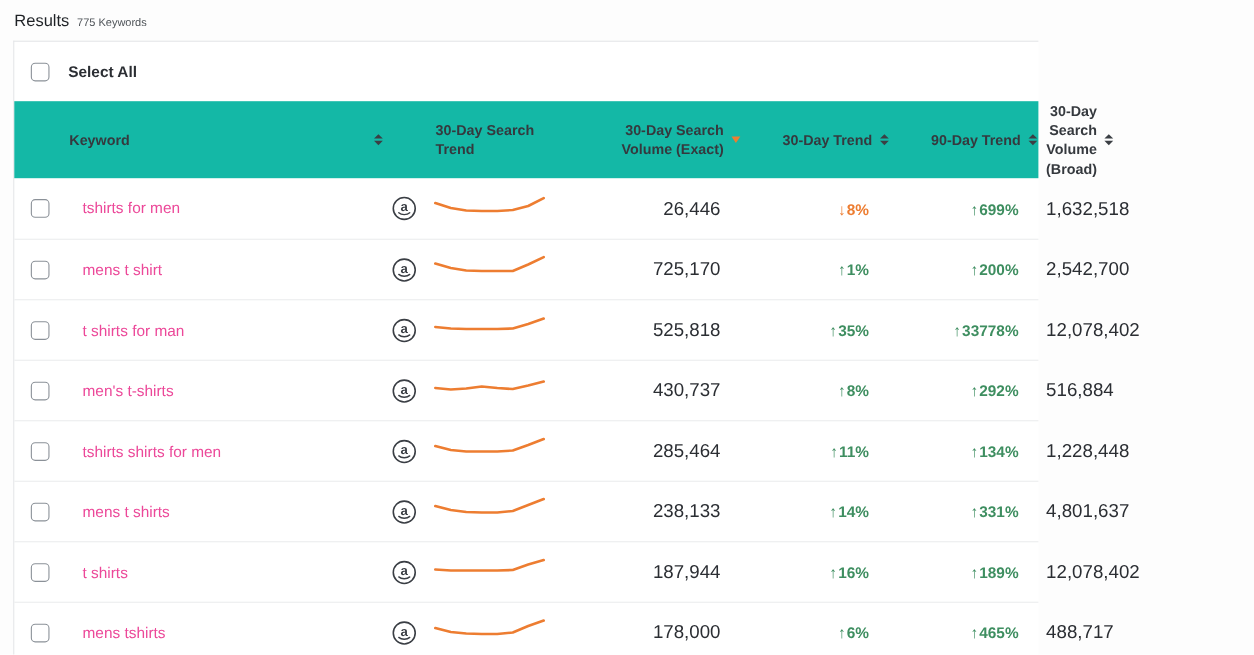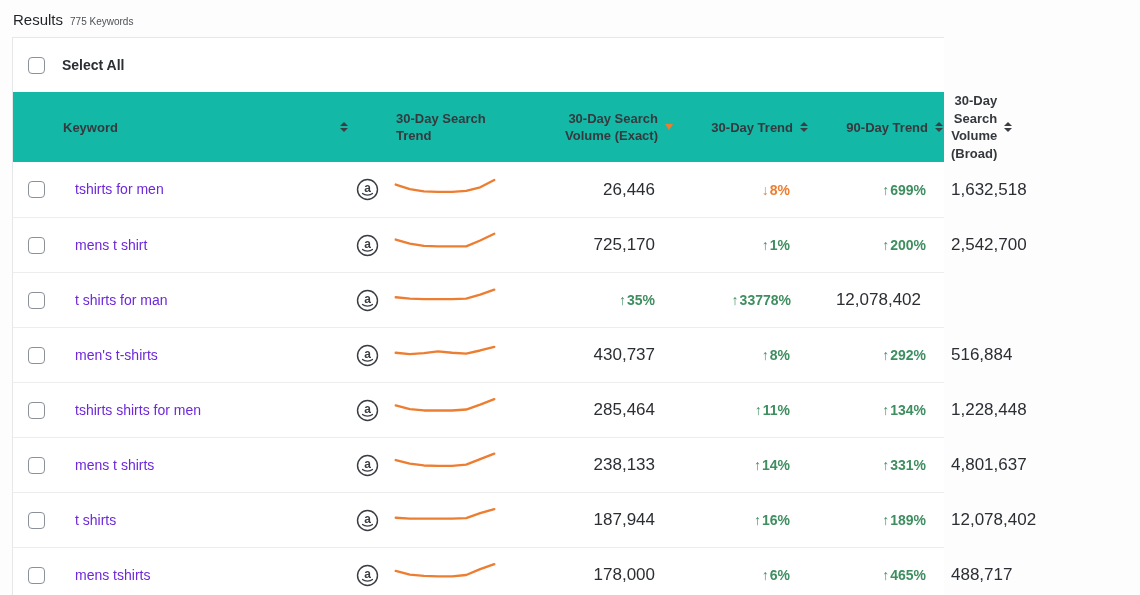--- a/index.html
+++ b/index.html
@@ -53,21 +53,21 @@
   .sort-icon i { display: block; width: 0; height: 0; border-left: 4px solid transparent; border-right: 4px solid transparent; }
   .sort-icon .tri-up { border-bottom: 4.5px solid #3b3f44; }
   .sort-icon .tri-down { border-top: 4.5px solid #3b3f44; }
   .sort-desc-active { display: inline-block; width: 0; height: 0; cursor: pointer;
     border-left: 4.5px solid transparent; border-right: 4.5px solid transparent;
     border-top: 6px solid var(--down); }
 
   .rows .grid-row { border-top: 1px solid #ebedee; }
   .rows .grid-row:first-child { border-top: none; }
 
-  .kw { font-size: 14px; color: #6d28d9; max-width: 132px; line-height: 1.5; }
+  .kw { font-size: 14px; color: #ec4899; max-width: 132px; line-height: 1.5; }
 
   .c-trend { justify-content: flex-end; gap: 14px; padding-right: 9px; }
   .amz-badge { width: 23px; height: 23px; display: inline-flex; cursor: pointer; flex: 0 0 auto; }
   .spark { display: block; }
 
   .num { font-size: 17px; color: #2b2e33; }
   .pad-exact { padding-right: 26px; }
   .pad-t30 { padding-right: 26px; }
   .pad-t90 { padding-right: 25px; }
   .pad-broad { padding-right: 30px; }
@@ -222,20 +222,23 @@
         <svg viewBox="0 0 24 24" width="23" height="23">
           <circle cx="12" cy="12" r="10.4" fill="none" stroke="#3a3e44" stroke-width="1.5"></circle>
           <text x="12" y="14.8" text-anchor="middle" font-family="Liberation Sans, sans-serif" font-size="12.5" font-weight="700" fill="#3a3e44">a</text>
           <path d="M6.8 16.1 C 9.3 18.4, 14.7 18.4, 17.2 16.1" fill="none" stroke="#3a3e44" stroke-width="1.3" stroke-linecap="round"></path>
         </svg>
       </span>
       <svg class="spark" viewBox="0 0 115 30" width="114" height="30">
         <polyline fill="none" stroke="#ed7d31" stroke-width="2.6" stroke-linecap="round" stroke-linejoin="round" points="3.0,12 18.6,13.5 34.1,14 49.7,14 65.3,14 80.9,13.5 96.4,9 112.0,3.5"></polyline>
       </svg>
     </div>
+    <div class="cell right pad-exact">
+      <span class="num">525,818</span>
+    </div>
     <div class="cell right pad-t30">
       <span class="trend-val t30 up">
             <span class="arr">↑</span>
             <span class="val">35%</span>
           </span>
     </div>
     <div class="cell right pad-t90">
       <span class="trend-val t90 up">
             <span class="arr">↑</span>
             <span class="val">33778%</span>

